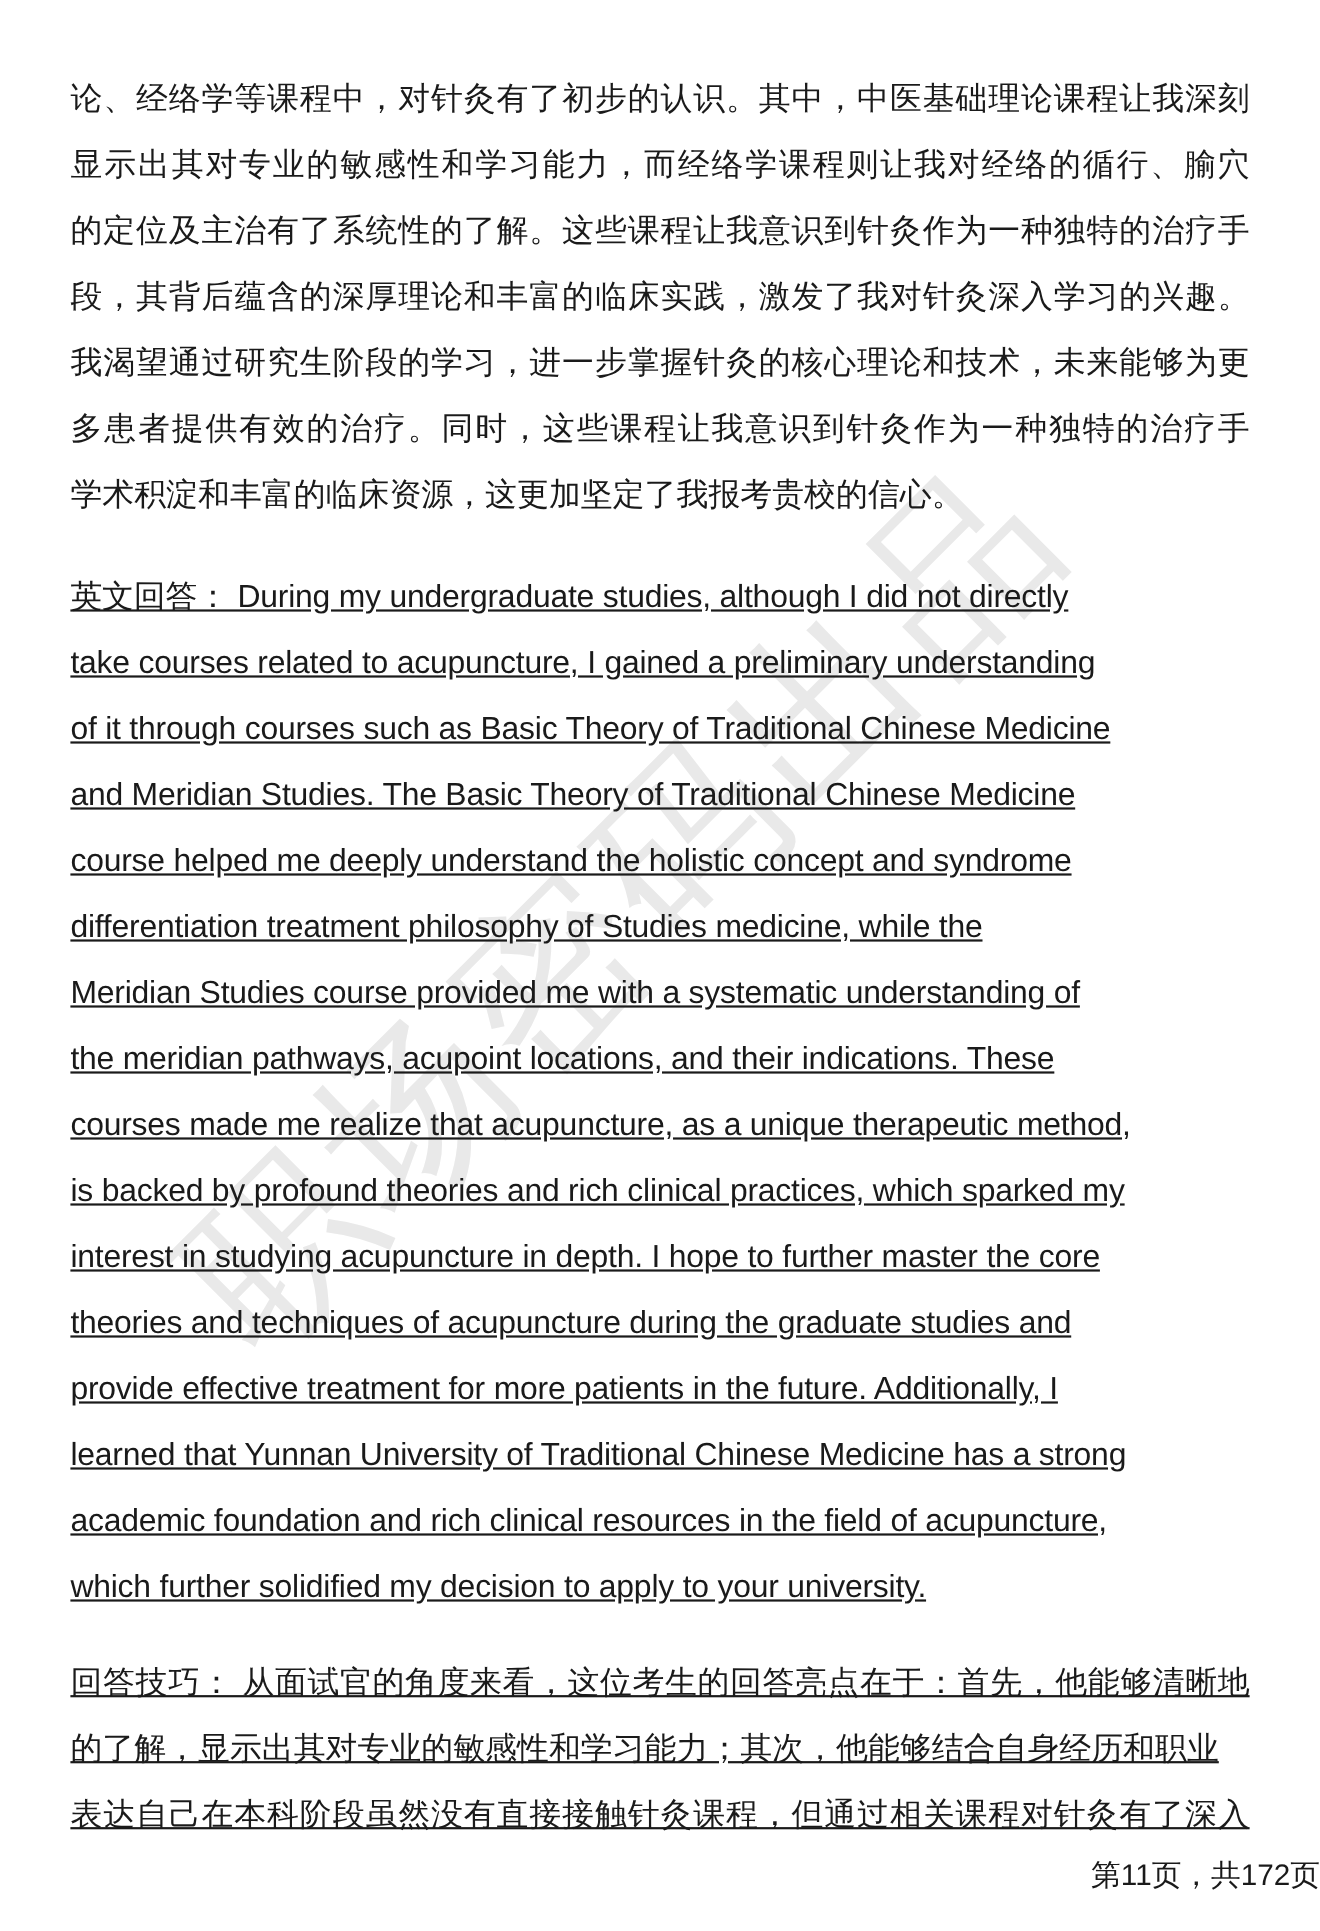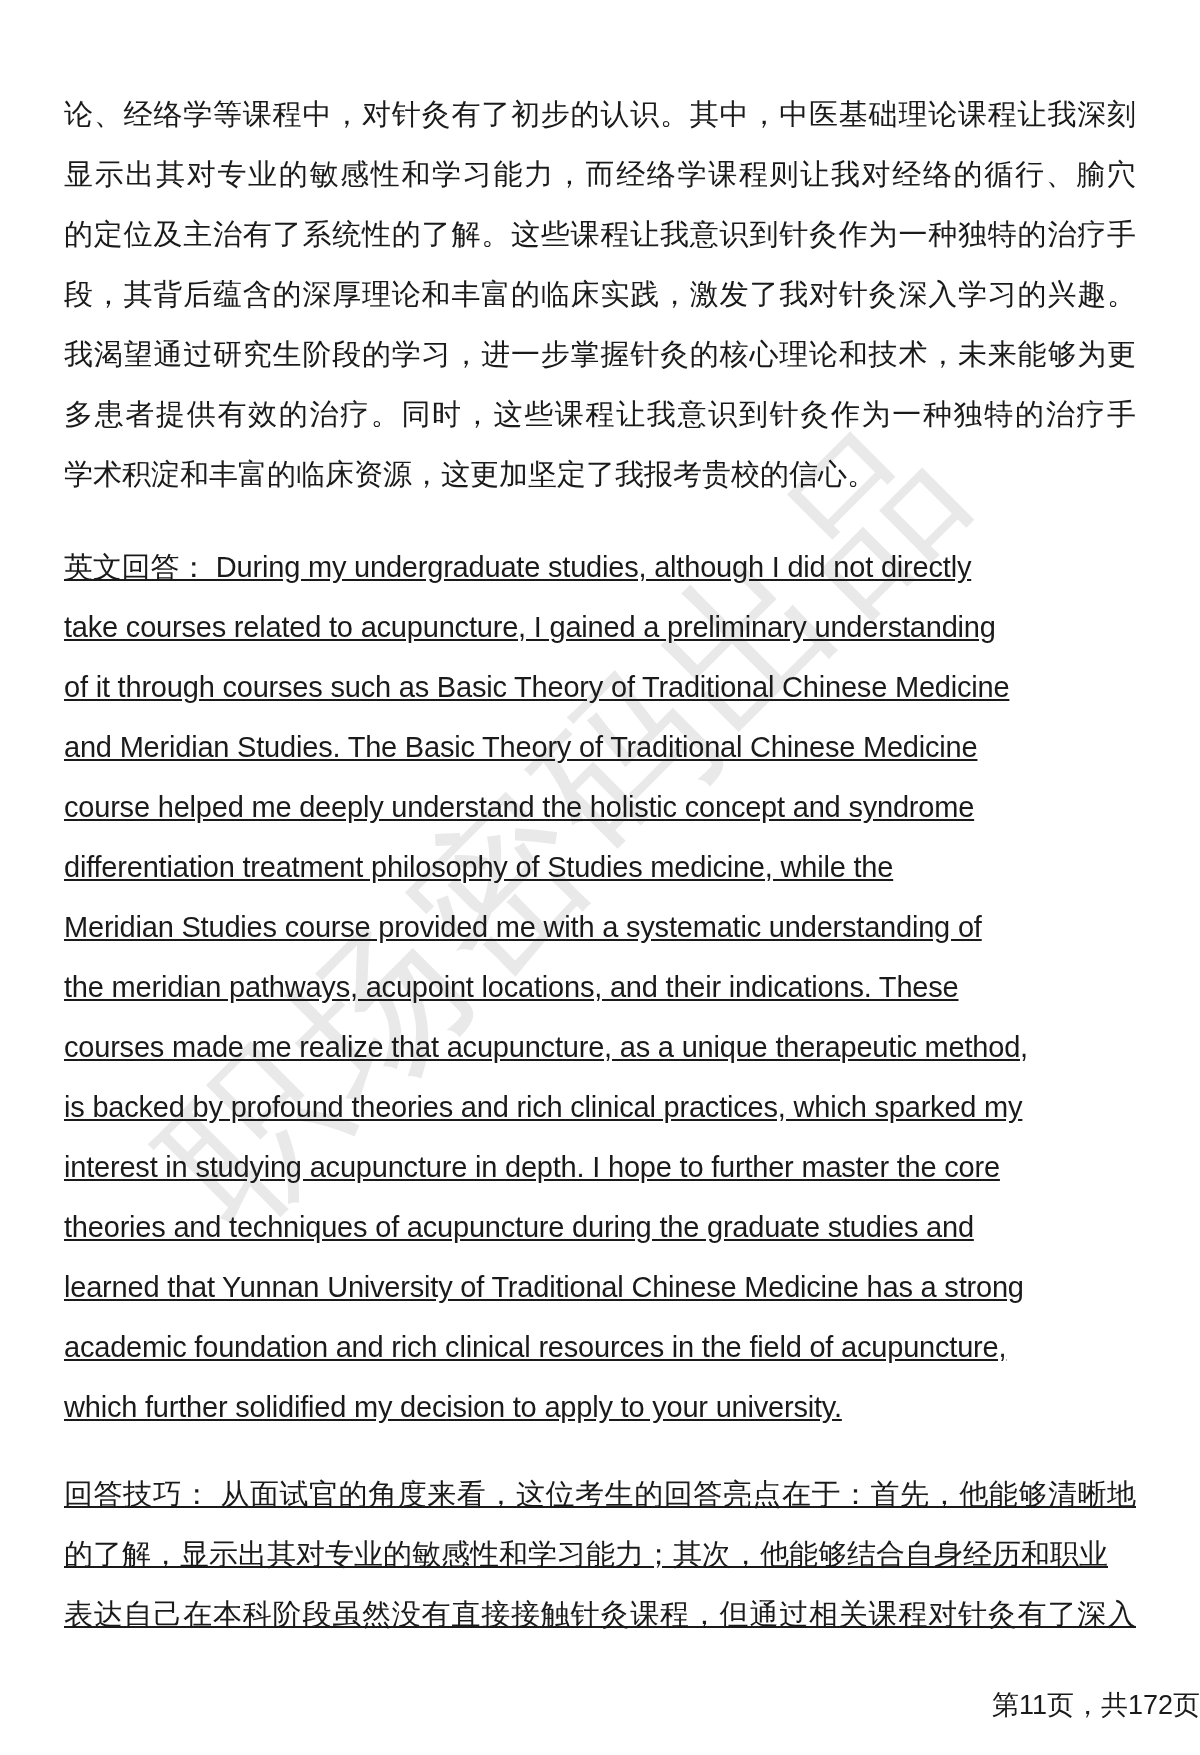--- a/index.html
+++ b/index.html
@@ -27,21 +27,20 @@
     white-space: nowrap;
     transform: rotate(-45deg);
     transform-origin: center center;
     z-index: 0;
     user-select: none;
   }
   .content {
     position: relative;
     z-index: 1;
     padding: 60px 64px 0 64px;
-    margin-top: 24px;
   }
   .para { margin: 0; }
   .para.gap2 { margin-top: 33px; text-decoration: underline; }
   .para.gap3 { margin-top: 27px; text-decoration: underline; }
   .line {
     font-size: 29px;
     line-height: 60px;
     white-space: nowrap;
     color: #1a1a1a;
   }
@@ -88,20 +87,21 @@
         <div class="line">of it through courses such as Basic Theory of Traditional Chinese Medicine</div>
         <div class="line">and Meridian Studies. The Basic Theory of Traditional Chinese Medicine</div>
         <div class="line">course helped me deeply understand the holistic concept and syndrome</div>
         <div class="line">differentiation treatment philosophy of Studies medicine, while the</div>
         <div class="line">Meridian Studies course provided me with a systematic understanding of</div>
         <div class="line">the meridian pathways, acupoint locations, and their indications. These</div>
         <div class="line">courses made me realize that acupuncture, as a unique therapeutic method,</div>
         <div class="line">is backed by profound theories and rich clinical practices, which sparked my</div>
         <div class="line">interest in studying acupuncture in depth. I hope to further master the core</div>
         <div class="line">theories and techniques of acupuncture during the graduate studies and</div>
+        <div class="line">provide effective treatment for more patients in the future. Additionally, I</div>
         <div class="line">learned that Yunnan University of Traditional Chinese Medicine has a strong</div>
         <div class="line">academic foundation and rich clinical resources in the field of acupuncture,</div>
         <div class="line">which further solidified my decision to apply to your university.</div>
       </div>
       <div class="para zh gap3">
         <div class="line fill">回答技巧： 从面试官的角度来看，这位考生的回答亮点在于：首先，他能够清晰地</div>
         <div class="line">的了解，显示出其对专业的敏感性和学习能力；其次，他能够结合自身经历和职业</div>
         <div class="line fill">表达自己在本科阶段虽然没有直接接触针灸课程，但通过相关课程对针灸有了深入</div>
       </div>
     </div>

